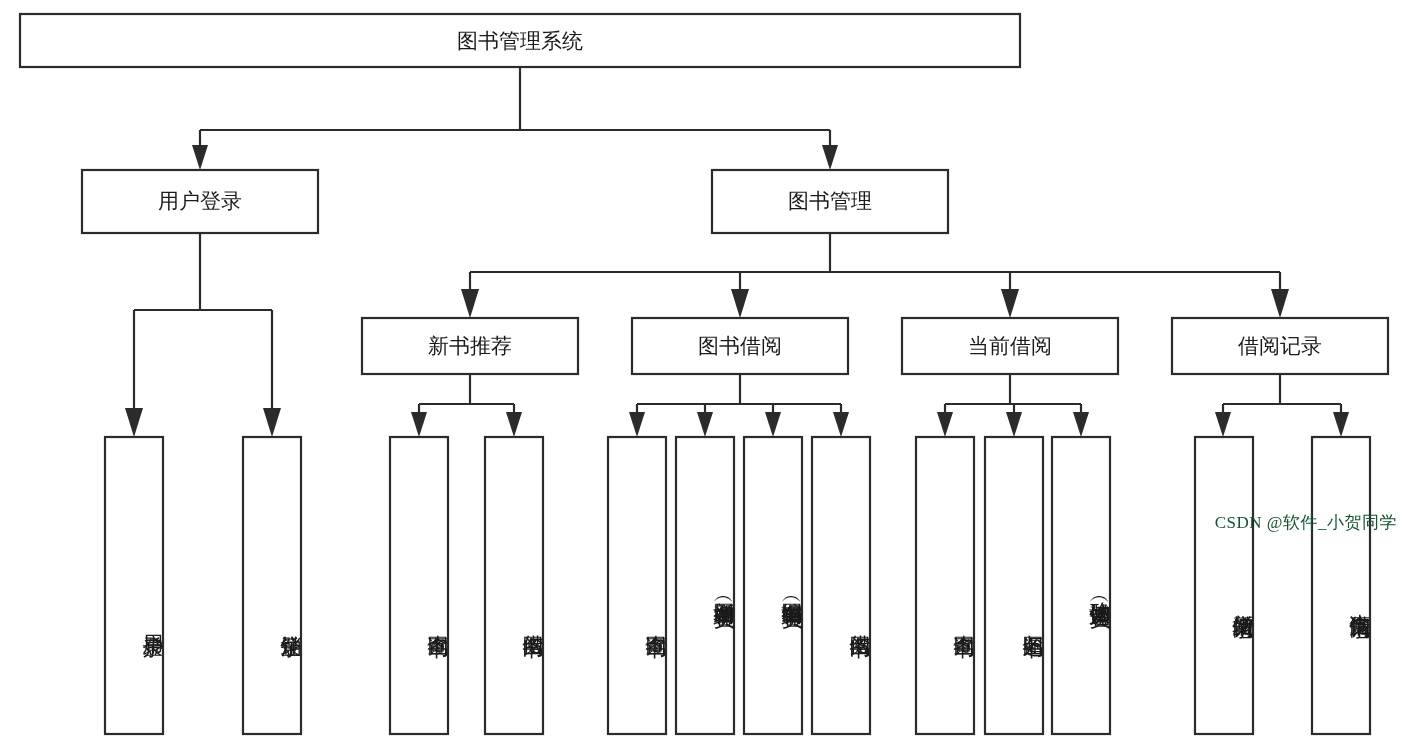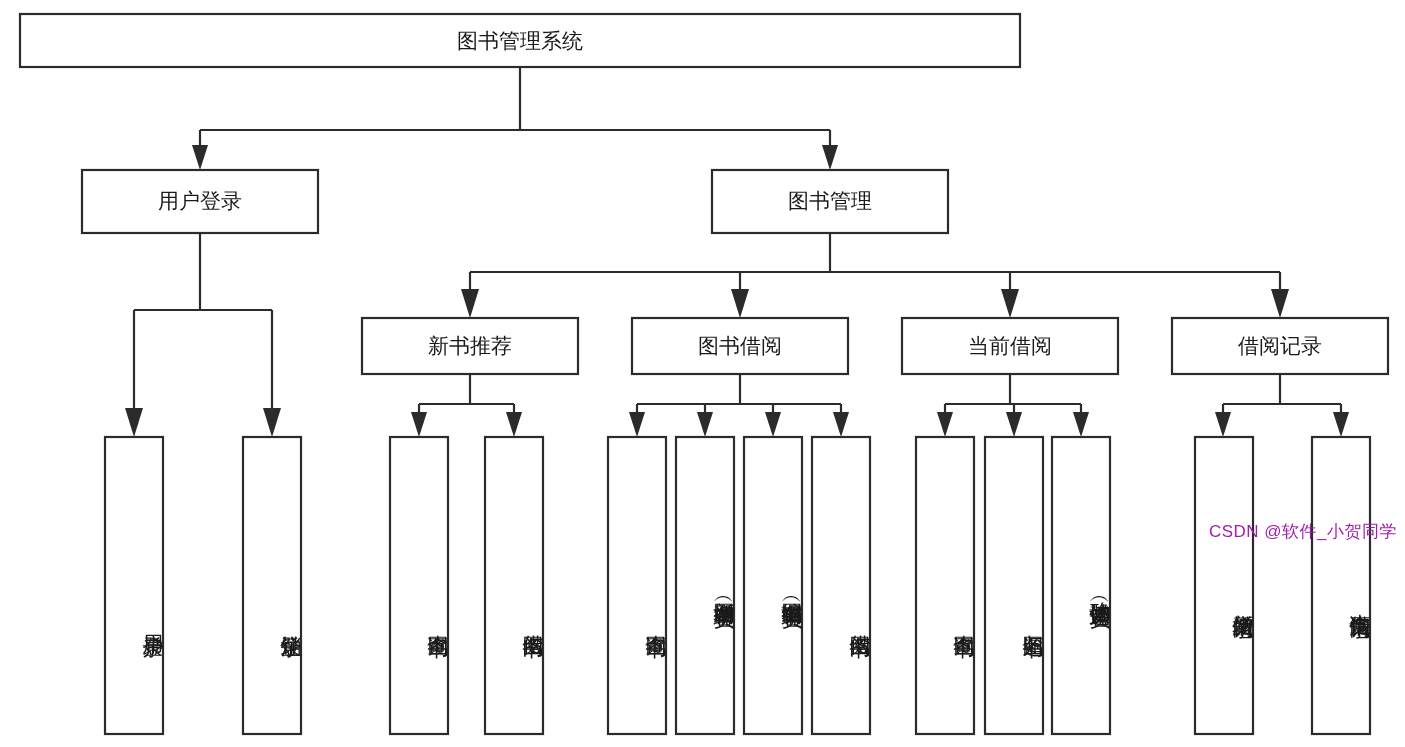--- a/index.html
+++ b/index.html
@@ -62,24 +62,24 @@
     letter-spacing: 1px;
     display: flex;
     align-items: flex-start;
     justify-content: center;
     white-space: nowrap;
     pointer-events: none;
   }
   .watermark {
     position: absolute;
     right: 8px;
-    bottom: 6px;
-    font-family: Liberation Sans, sans-serif;
+    bottom: 15px;
+    font-family: Liberation Serif, serif;
     font-size: 17px;
-    color: #a21caf;
+    color: #14532d;
     white-space: nowrap;
     letter-spacing: 0.5px;
   }
 </style>
 </head>
 <body>
 
 <div id="diagram-root">
 
   <svg id="tree-svg" viewBox="0 0 1405 747" xmlns="http://www.w3.org/2000/svg">

